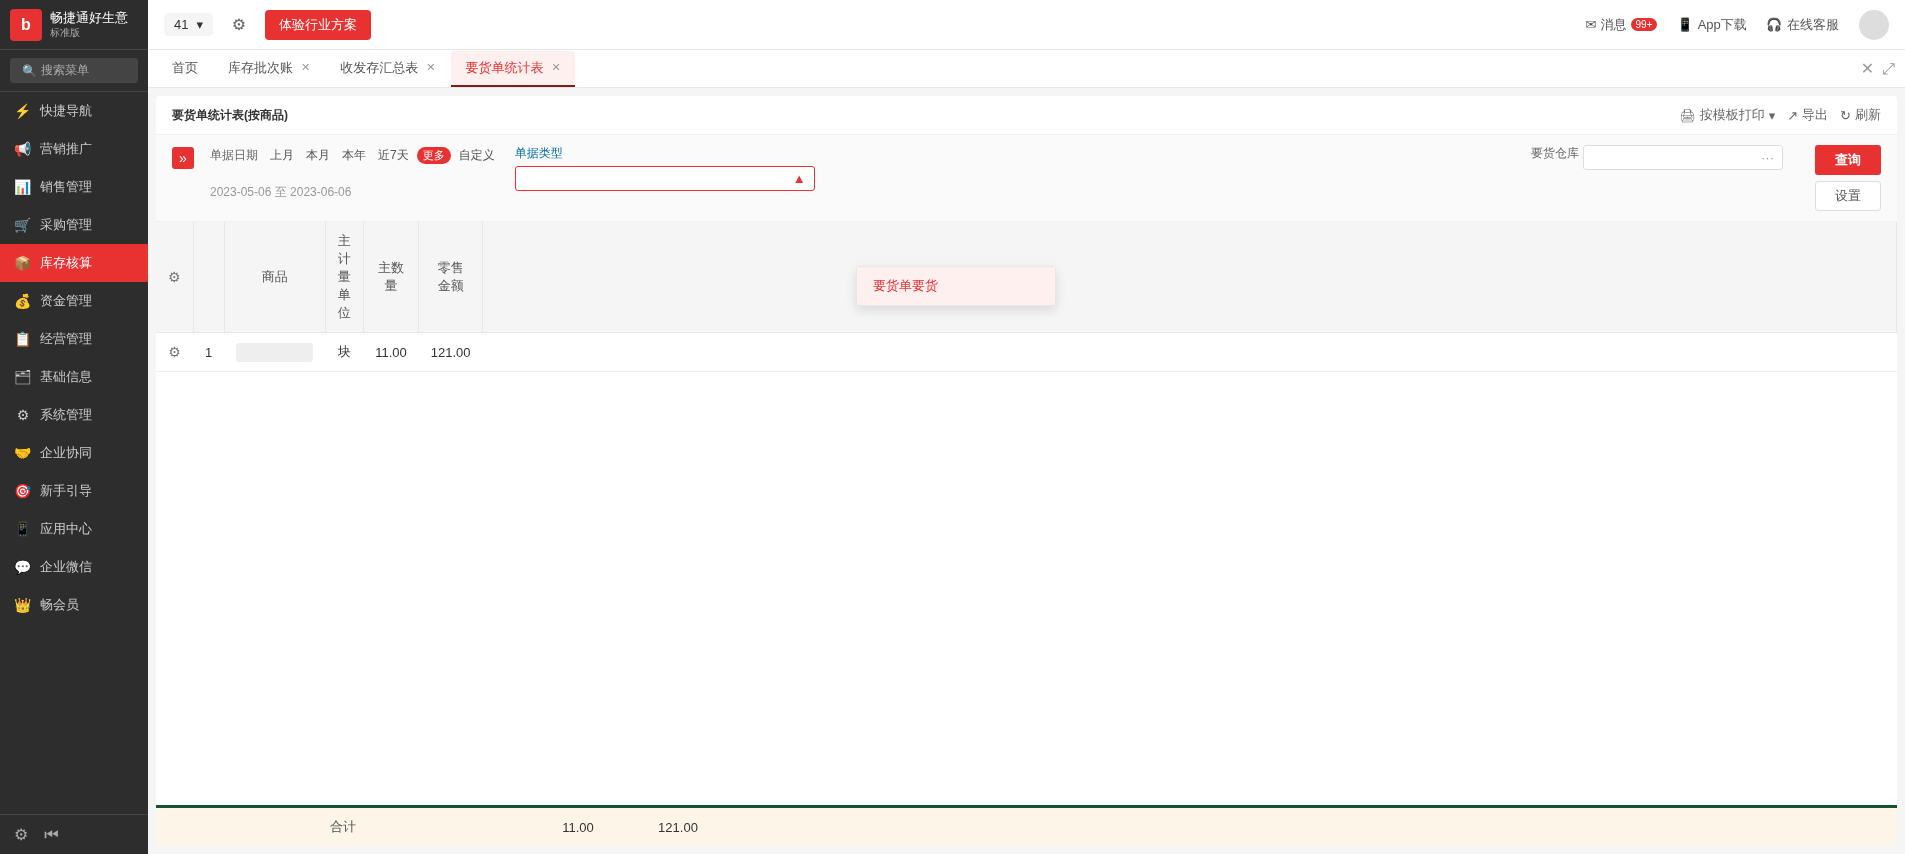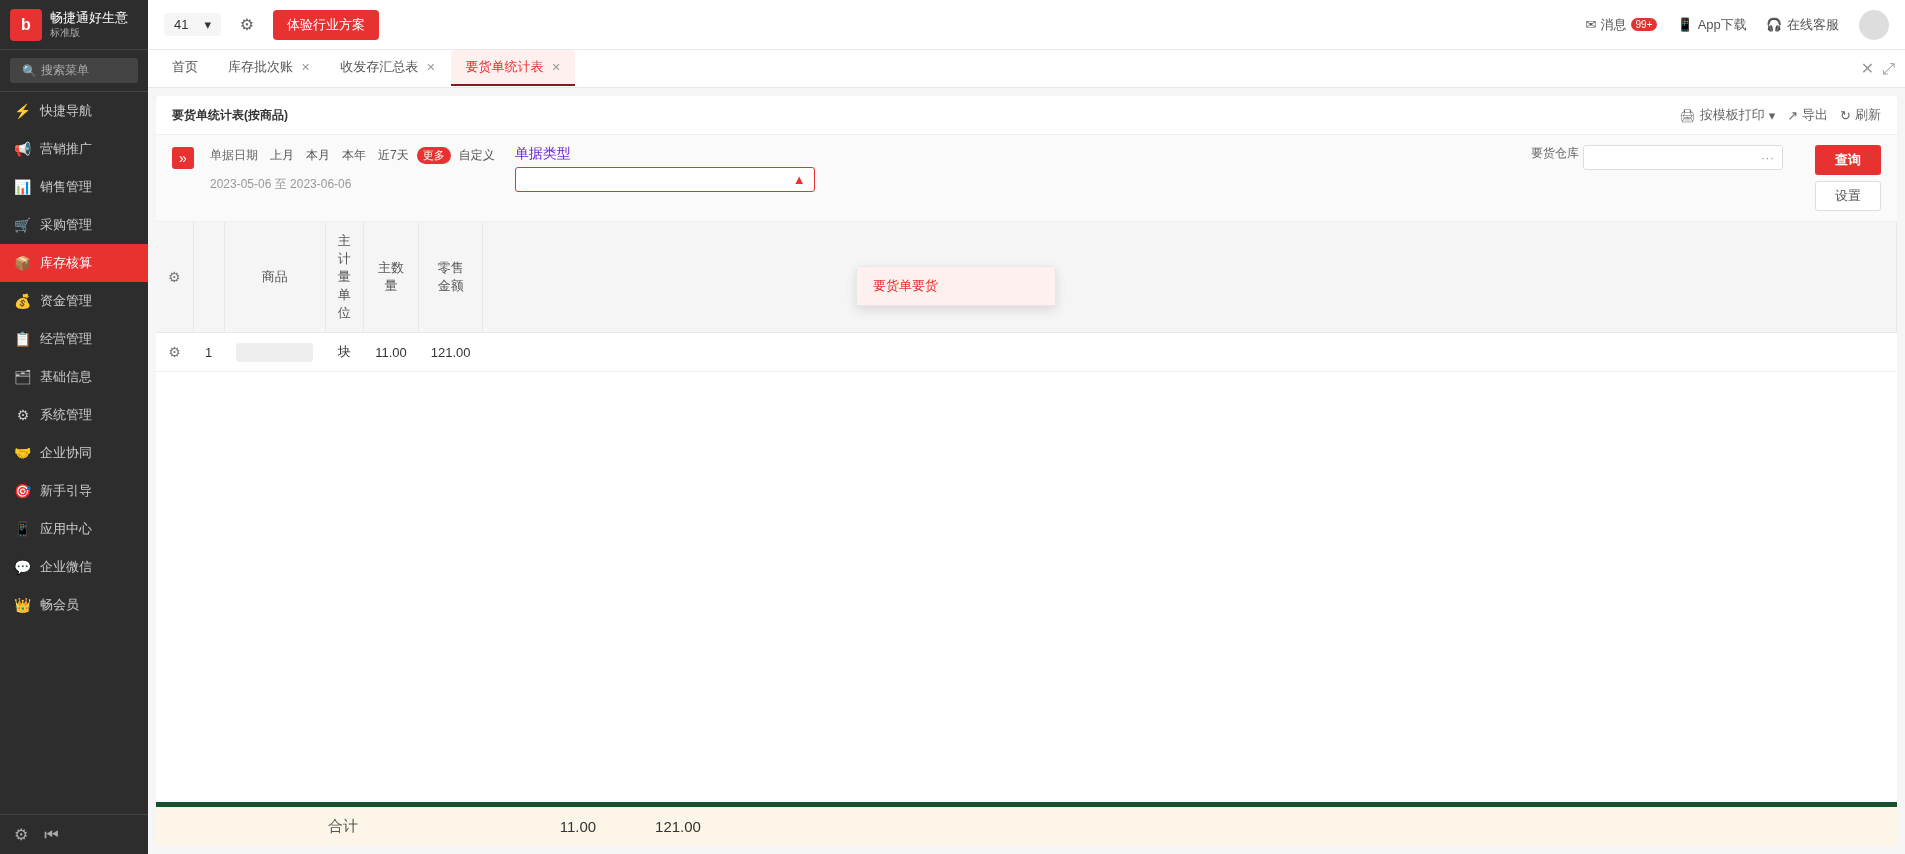--- a/index.html
+++ b/index.html
@@ -114,21 +114,21 @@
       align-items: center;
       gap: 12px;
     }
     .store-selector {
       display: flex;
       align-items: center;
       background: #f5f5f5;
       border-radius: 4px;
       padding: 4px 10px;
       cursor: pointer;
-      gap: 16px;
+      gap: 8px;
     }
     .store-selector span { font-size: 13px; color: #333; }
     .settings-icon {
       width: 28px;
       height: 28px;
       display: flex;
       align-items: center;
       justify-content: center;
       cursor: pointer;
       color: #666;
@@ -168,20 +168,21 @@
       width: 30px;
       height: 30px;
       background: #ddd;
       border-radius: 50%;
     }
 
     
     .tabs-bar {
       background: white;
       display: flex;
+      align-items: center;
       border-bottom: 1px solid #e8e8e8;
       padding: 0 10px;
       height: 38px;
       gap: 2px;
     }
     .tab {
       display: flex;
       align-items: center;
       padding: 0 14px;
       height: 36px;
@@ -285,21 +286,21 @@
       display: flex;
       align-items: center;
       justify-content: center;
       flex-shrink: 0;
       margin-top: 2px;
     }
 
     .filter-group {
       display: flex;
       flex-direction: column;
-      gap: 8px;
+      gap: 16px;
     }
     .filter-label {
       font-size: 12px;
       color: #666;
       display: flex;
       align-items: center;
       gap: 8px;
     }
     .date-quick-btns {
       display: flex;
@@ -321,22 +322,22 @@
     }
     .date-range { font-size: 12px; color: #999; margin-top: 2px; }
 
     .filter-type-group {
       display: flex;
       flex-direction: column;
       gap: 4px;
       position: relative;
     }
     .filter-type-label {
-      font-size: 14px;
-      color: #6d28d9;
+      font-size: 12px;
+      color: #0369a1;
     }
     .filter-type-select {
       border: 1px solid #e83232;
       border-radius: 3px;
       padding: 4px 8px;
       font-size: 13px;
       background: white;
       cursor: pointer;
       display: flex;
       align-items: center;
@@ -454,25 +455,25 @@
     }
     .settings-col-icon {
       font-size: 14px;
       color: #777;
       cursor: pointer;
     }
 
     
     .table-footer {
       background: #fdf6e8;
-      border-top: 5px solid #14532d;
+      border-top: 3px solid #14532d;
       display: flex;
       align-items: center;
       padding: 10px 12px;
-      font-size: 15px;
+      font-size: 13px;
     }
     .table-footer .total-label {
       text-align: center;
       min-width: 200px;
       padding-left: 30px;
       color: #555;
     }
     .total-cell {
       min-width: 100px;
       text-align: center;

